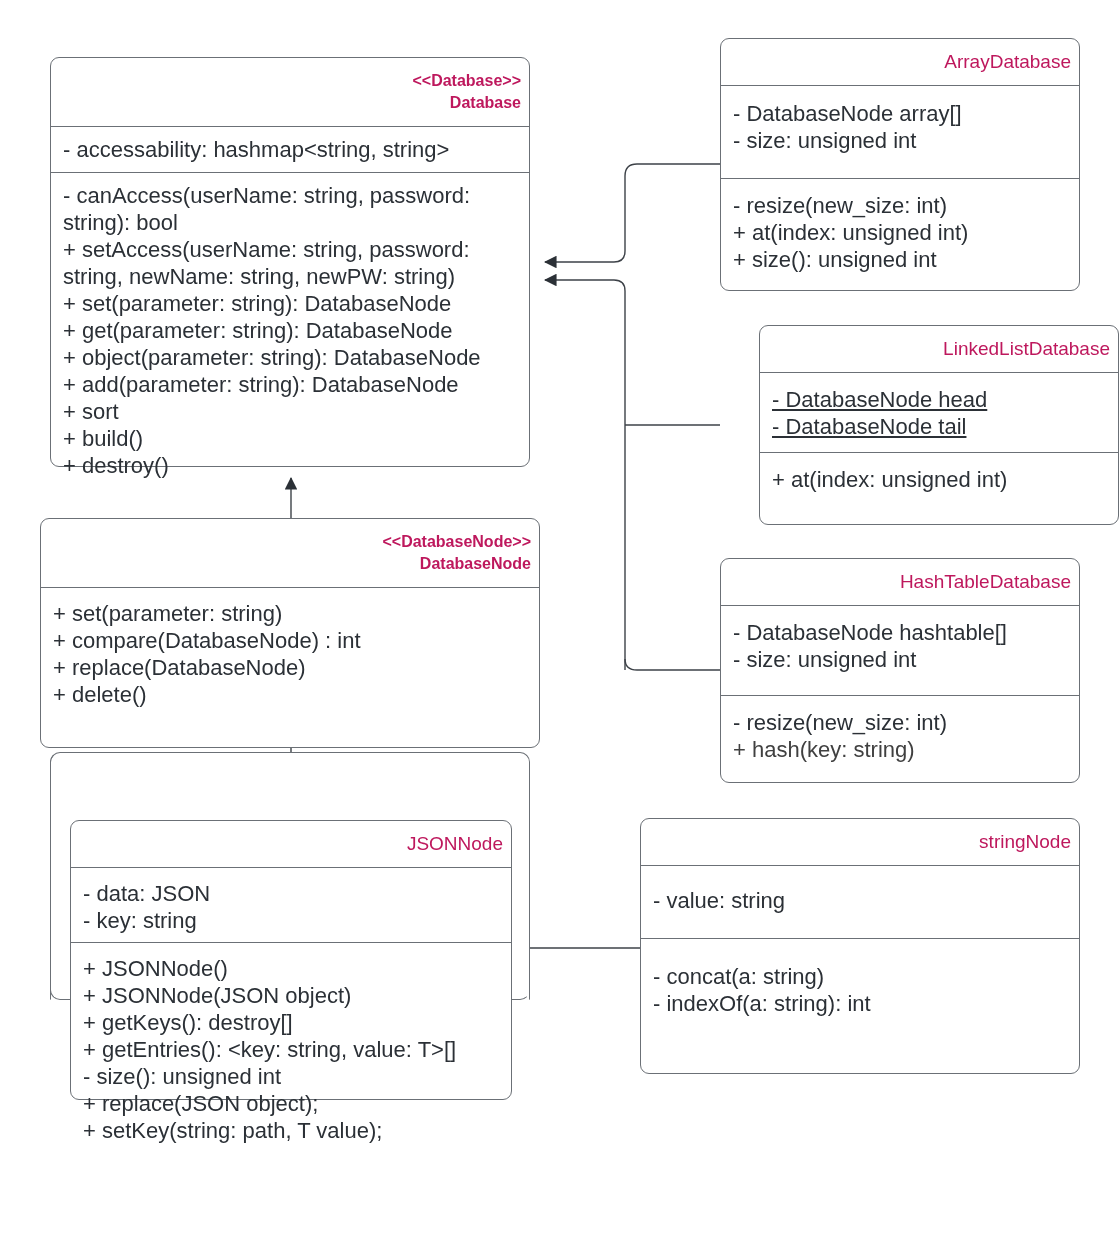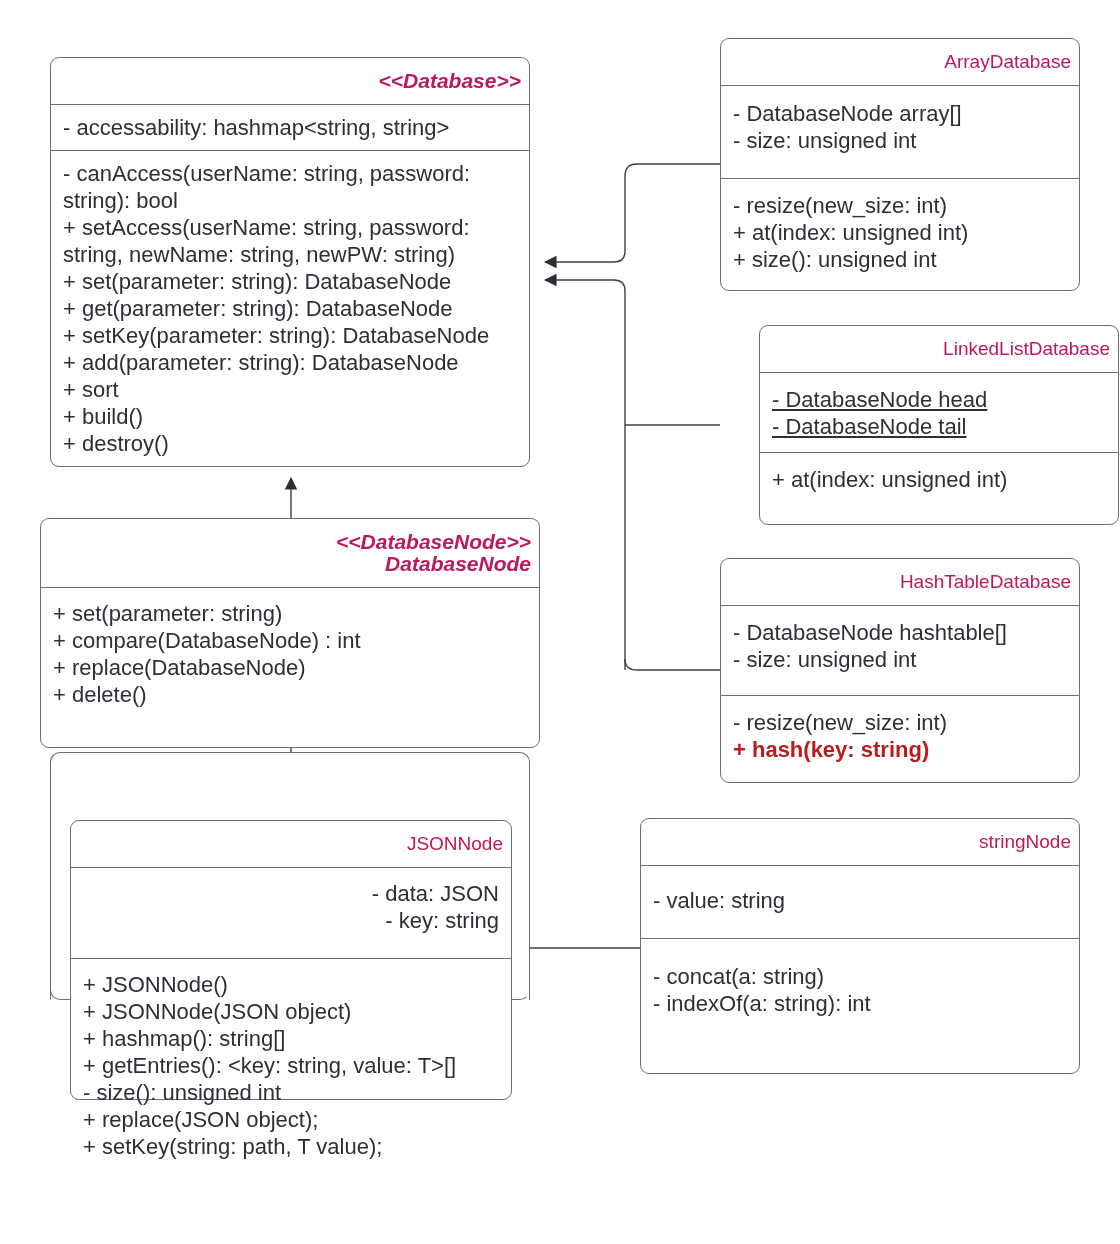--- a/index.html
+++ b/index.html
@@ -41,40 +41,39 @@
     text-align: right;
     font-size: 19px;
     line-height: 25px;
     color: #be185d;
     padding: 10px 8px 11px 8px;
     box-sizing: border-box;
     border-bottom: 1.3px solid #6b7076;
   }
   .uml-title.iface {
     font-weight: bold;
-    font-style: italic;
-    font-size: 21px;
+    font-size: 16px;
     line-height: 22px;
     padding: 12px 8px 12px 8px;
   }
   .uml-title .stereo { display: block; }
   .uml-title .cname  { display: block; }
 
   .uml-compartment {
     padding: 10px 12px 12px 12px;
     box-sizing: border-box;
     font-size: 22px;
     line-height: 27px;
     color: #2b3036;
   }
   .uml-compartment.bordered {
     border-bottom: 1.3px solid #6b7076;
   }
   .uml-compartment .line { white-space: normal; }
-  .uml-compartment .line.strong { font-weight: bold; color: #b91c1c; }
+  .uml-compartment .line.strong { font-weight: normal; color: #404040; }
 
   
   .bracket {
     position: absolute;
     box-sizing: border-box;
     border: 1.3px solid #6b7076;
     border-radius: 10px;
     background: transparent;
     z-index: 1;
   }
@@ -117,30 +116,31 @@
   <div class="bracket" style="left:50px; top:752px; width:242px; height:248px;
               border-bottom-color:transparent; border-right-color:transparent;
               border-radius:10px 0 0 0;"></div>
   <div class="bracket" style="left:290px; top:752px; width:240px; height:248px;
               border-bottom-color:transparent; border-left-color:transparent;
               border-radius:0 10px 0 0;"></div>
 
   <div class="uml-box" style="left:50px; top:57px; width:480px; height:410px;">
     <div class="uml-title iface">
       <span class="stereo">&lt;&lt;Database&gt;&gt;</span>
+      <span class="cname">Database</span>
     </div>
     <div class="uml-compartment bordered" style="padding-top:9px; padding-bottom:9px;">
       <div class="line">-  accessability: hashmap&lt;string, string&gt;</div>
     </div>
     <div class="uml-compartment" style="padding-top:9px;">
       <div class="line">- canAccess(userName: string, password: string): bool</div>
       <div class="line">+ setAccess(userName: string, password: string, newName: string, newPW: string)</div>
       <div class="line">+ set(parameter: string): DatabaseNode</div>
       <div class="line">+ get(parameter: string): DatabaseNode</div>
-      <div class="line">+ setKey(parameter: string): DatabaseNode</div>
+      <div class="line">+ object(parameter: string): DatabaseNode</div>
       <div class="line">+ add(parameter: string): DatabaseNode</div>
       <div class="line">+ sort</div>
       <div class="line">+ build()</div>
       <div class="line">+ destroy()</div>
     </div>
   </div>
 
   <div class="uml-box" style="left:40px; top:518px; width:500px; height:230px;">
     <div class="uml-title iface">
       <span class="stereo">&lt;&lt;DatabaseNode&gt;&gt;</span>
@@ -151,28 +151,28 @@
       <div class="line">+ compare(DatabaseNode) : int</div>
       <div class="line">+ replace(DatabaseNode)</div>
       <div class="line">+ delete()</div>
     </div>
   </div>
 
   <div class="uml-box" style="left:70px; top:820px; width:442px; height:280px;">
     <div class="uml-title">
       <span class="cname">JSONNode</span>
     </div>
-    <div class="uml-compartment bordered" style="padding-top:12px; padding-bottom:24px;text-align:right;">
+    <div class="uml-compartment bordered" style="padding-top:12px; padding-bottom:8px;">
       <div class="line">- data: JSON</div>
       <div class="line">- key: string</div>
     </div>
     <div class="uml-compartment" style="padding-top:12px;">
       <div class="line">+ JSONNode()</div>
       <div class="line">+ JSONNode(JSON object)</div>
-      <div class="line">+ hashmap(): string[]</div>
+      <div class="line">+ getKeys(): destroy[]</div>
       <div class="line">+ getEntries(): &lt;key: string, value: T&gt;[]</div>
       <div class="line">- size(): unsigned int</div>
       <div class="line">+ replace(JSON object);</div>
       <div class="line">+ setKey(string: path, T value);</div>
     </div>
   </div>
 
   <div class="uml-box" style="left:720px; top:38px; width:360px; height:253px;">
     <div class="uml-title">
       <span class="cname">ArrayDatabase</span>

